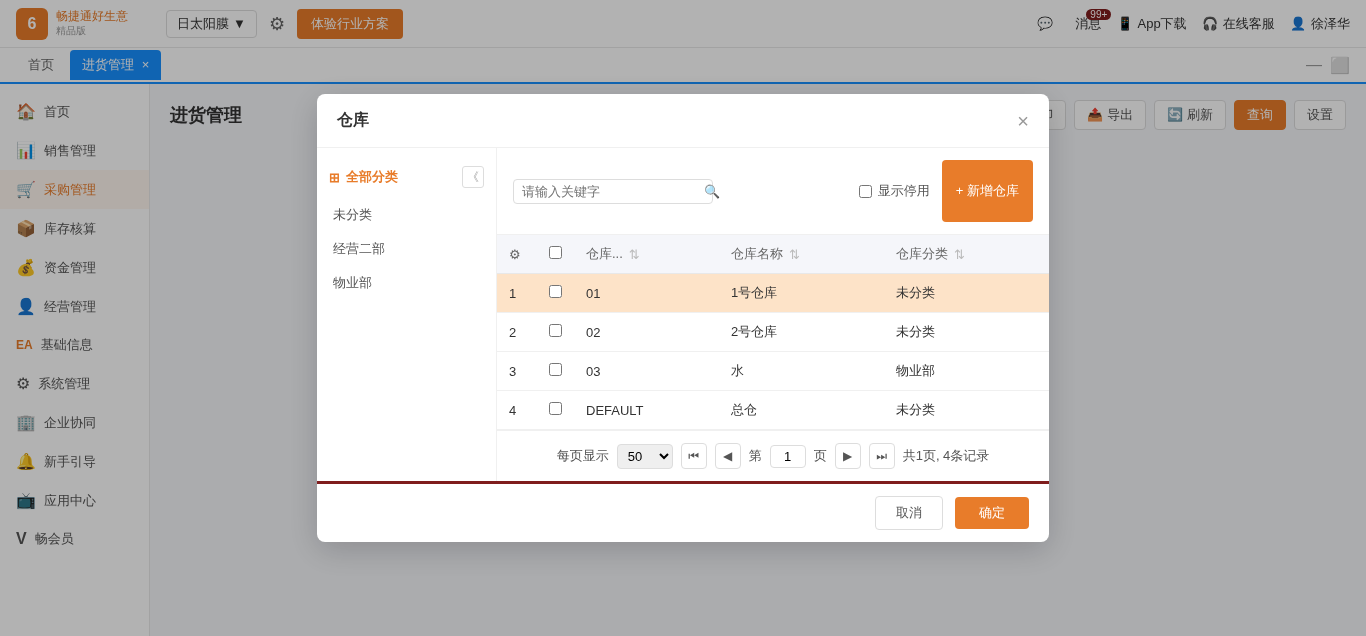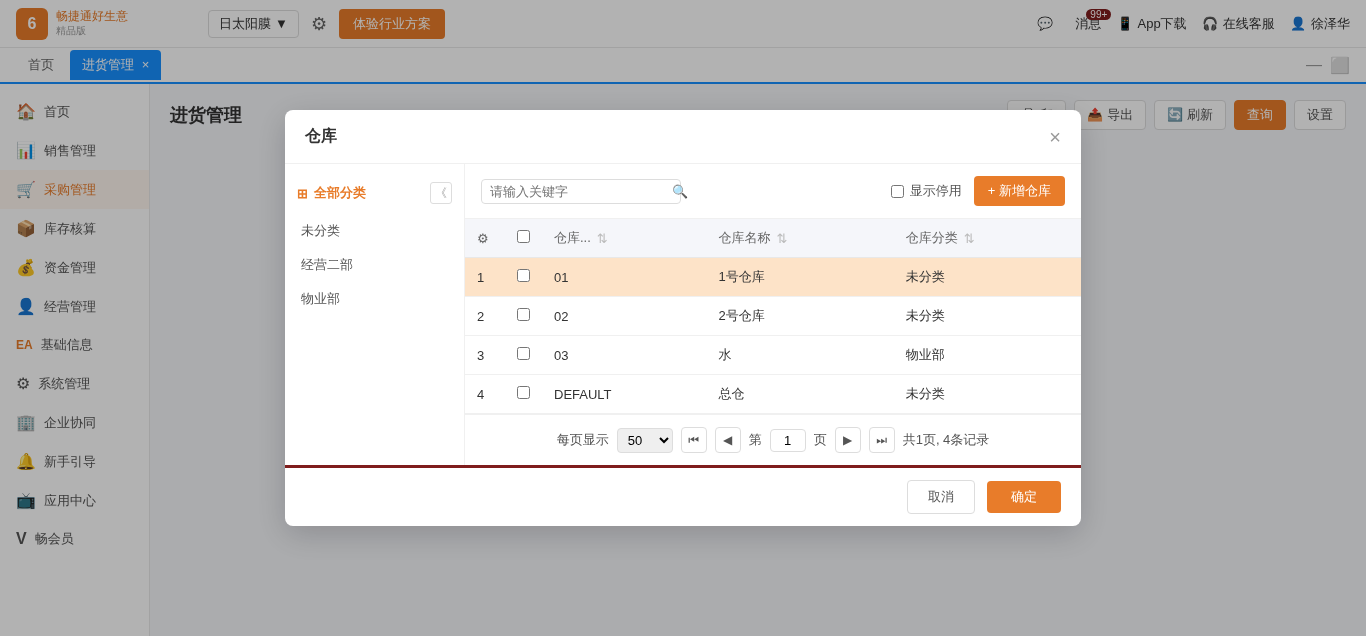--- a/index.html
+++ b/index.html
@@ -35,21 +35,20 @@
       flex: 1;
       display: flex;
       align-items: center;
       gap: 12px;
     }
     .branch-selector {
       display: flex; align-items: center; gap: 4px;
       border: 1px solid #ddd; border-radius: 4px;
       padding: 4px 10px; cursor: pointer; background: #fff;
       font-size: 13px;
-      margin-left: 42px;
     }
     .industry-btn {
       background: #e87c2a; color: white;
       border: none; border-radius: 4px;
       padding: 6px 14px; cursor: pointer; font-size: 13px;
     }
     .settings-icon-btn {
       background: none; border: none; cursor: pointer;
       color: #666; font-size: 18px;
     }
@@ -139,21 +138,21 @@
       position: fixed; top: 0; left: 0; right: 0; bottom: 0;
       background: rgba(0,0,0,0.3);
       z-index: 100;
       display: flex; align-items: center; justify-content: center;
     }
 
     
     .modal {
       background: #fff;
       border-radius: 8px;
-      width: 796px;
+      width: 732px;
       max-height: 580px;
       box-shadow: 0 8px 32px rgba(0,0,0,0.18);
       display: flex;
       flex-direction: column;
       overflow: hidden;
     }
     .modal-header {
       display: flex; align-items: center; justify-content: space-between;
       padding: 16px 20px;
       border-bottom: 1px solid #f0f0f0;
@@ -216,21 +215,21 @@
     }
     .search-input {
       border: none; outline: none; font-size: 13px;
       background: transparent; flex: 1; color: #333;
     }
     .toolbar-right { display: flex; align-items: center; gap: 12px; }
     .checkbox-label { display: flex; align-items: center; gap: 6px; font-size: 13px; color: #555; cursor: pointer; }
     .add-btn {
       background: #e87c2a; color: white;
       border: none; border-radius: 4px;
-      padding: 6px 14px; cursor: pointer; font-size: 13px;
+      padding: 22px 14px; cursor: pointer; font-size: 13px;
     }
 
     
     .data-table {
       flex: 1;
       overflow: auto;
     }
     table {
       width: 100%;
       border-collapse: collapse;

